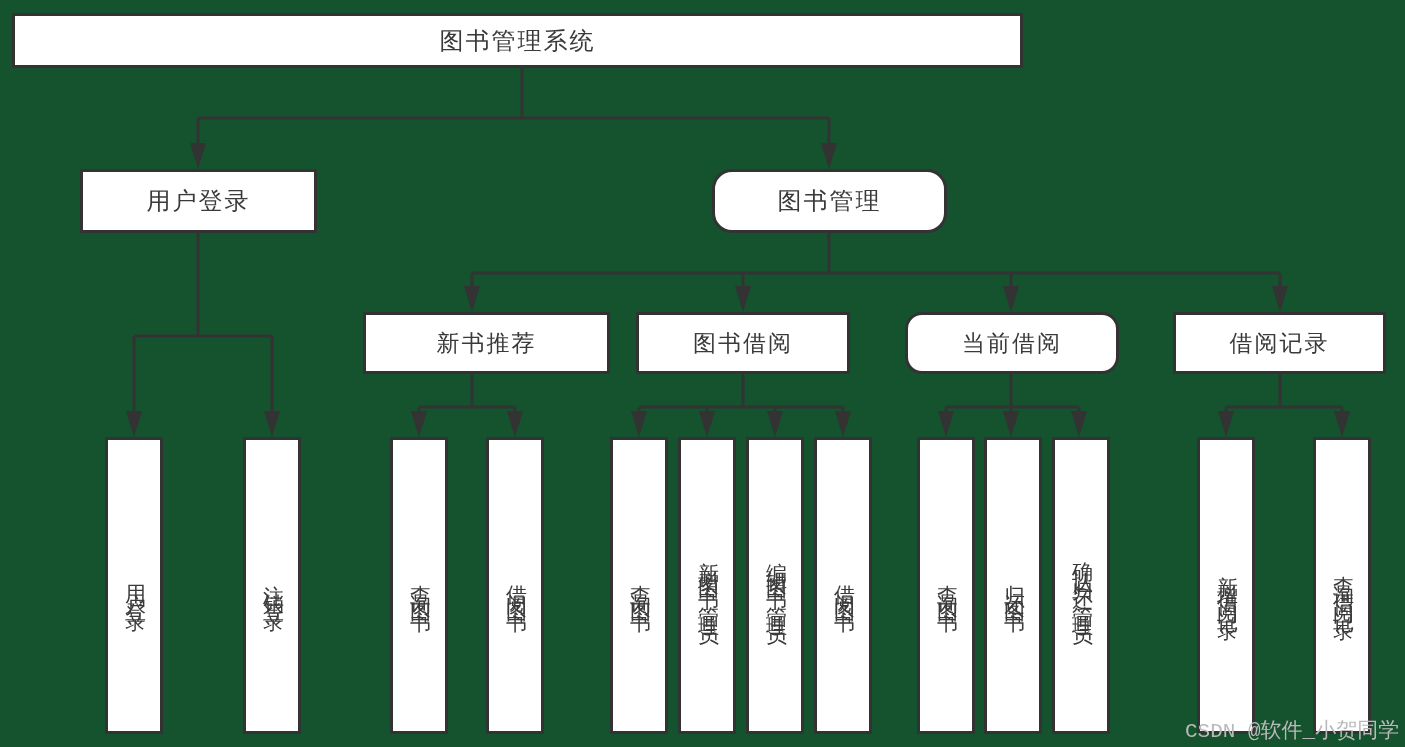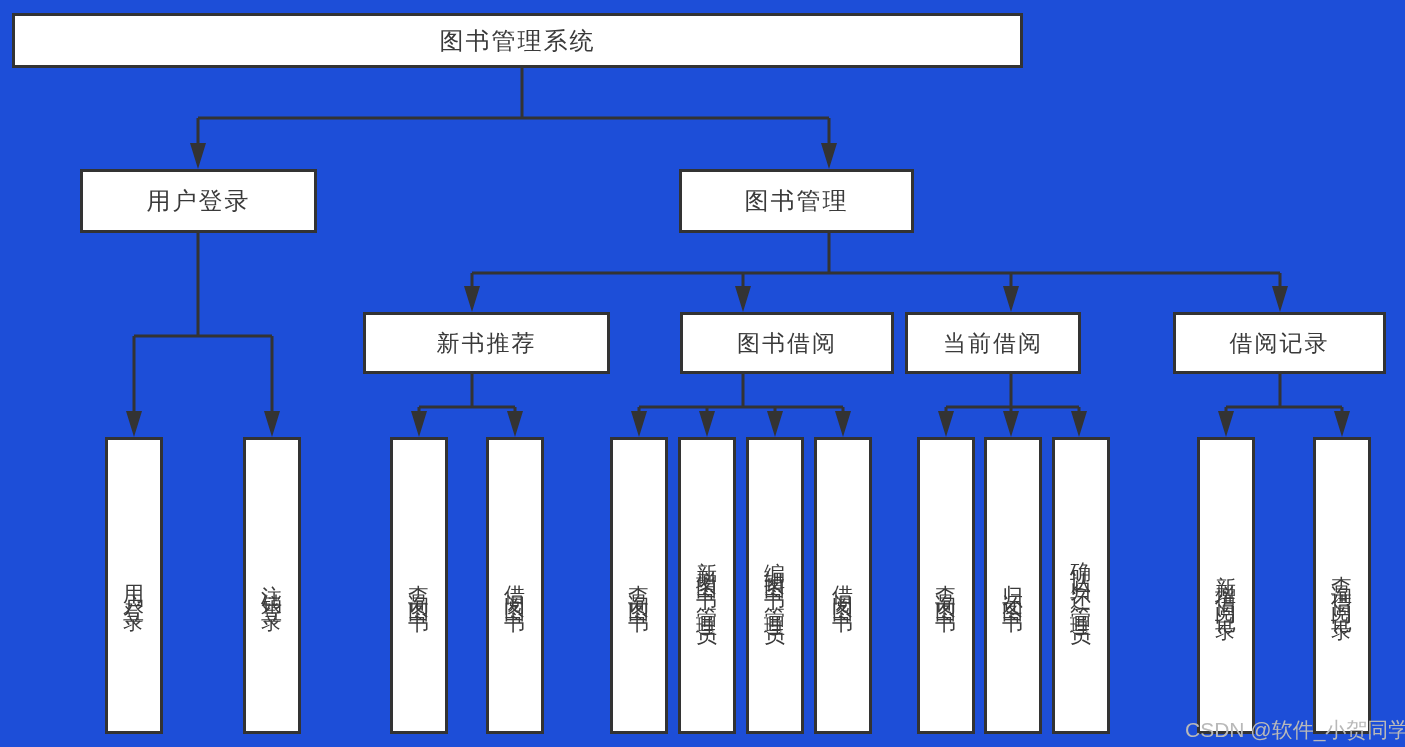--- a/index.html
+++ b/index.html
@@ -1,21 +1,21 @@
 <!DOCTYPE html>
 <html><head>
 <meta charset="utf-8">
 <style>
   html, body { margin: 0; padding: 0; background: #ffffff; }
   #canvas {
     position: relative;
     width: 1405px;
     height: 747px;
-    background: #1d4ed8;
-    font-family: Liberation Sans, sans-serif;
+    background: #14532d;
+    font-family: Liberation Mono, monospace;
     color: #333333;
     overflow: hidden;
   }
   #connectors {
     position: absolute;
     left: 0; top: 0;
     width: 1405px; height: 747px;
     z-index: 0;
   }
   .node {
@@ -40,25 +40,25 @@
     text-orientation: mixed;
     font-size: 21px;
     line-height: 1;
     letter-spacing: 9px;
     color: #3a3a3a;
     white-space: nowrap;
   }
   
   .n-root  { left: 12px;   top: 13px;  width: 1011px; height: 55px; }
   .n-login { left: 80px;   top: 169px; width: 237px;  height: 64px; }
-  .n-mgmt  { left: 679px;  top: 169px; width: 235px;  height: 64px; }
+  .n-mgmt  { left: 712px;  top: 169px; width: 235px;  height: 64px; border-radius: 20px; }
   .l3      { top: 312px; height: 62px; }
   .n-rec   { left: 363px;  width: 247px; }
-  .n-bor   { left: 636px;  width: 214px; margin-left: 44px; }
-  .n-cur   { left: 905px;  width: 176px; }
+  .n-bor   { left: 636px;  width: 214px; }
+  .n-cur   { left: 905px;  width: 214px; border-radius: 17px; }
   .n-his   { left: 1173px; width: 213px; }
   .leaf    { top: 437px; width: 58px; height: 297px; }
   .x1  { left: 105px; }  .x2  { left: 243px; }
   .x3  { left: 390px; }  .x4  { left: 486px; }
   .x5  { left: 610px; }  .x6  { left: 678px; }
   .x7  { left: 746px; }  .x8  { left: 814px; }
   .x9  { left: 917px; }  .x10 { left: 984px; }
   .x11 { left: 1052px; } .x12 { left: 1197px; }
   .x13 { left: 1313px; }
   #watermark {

